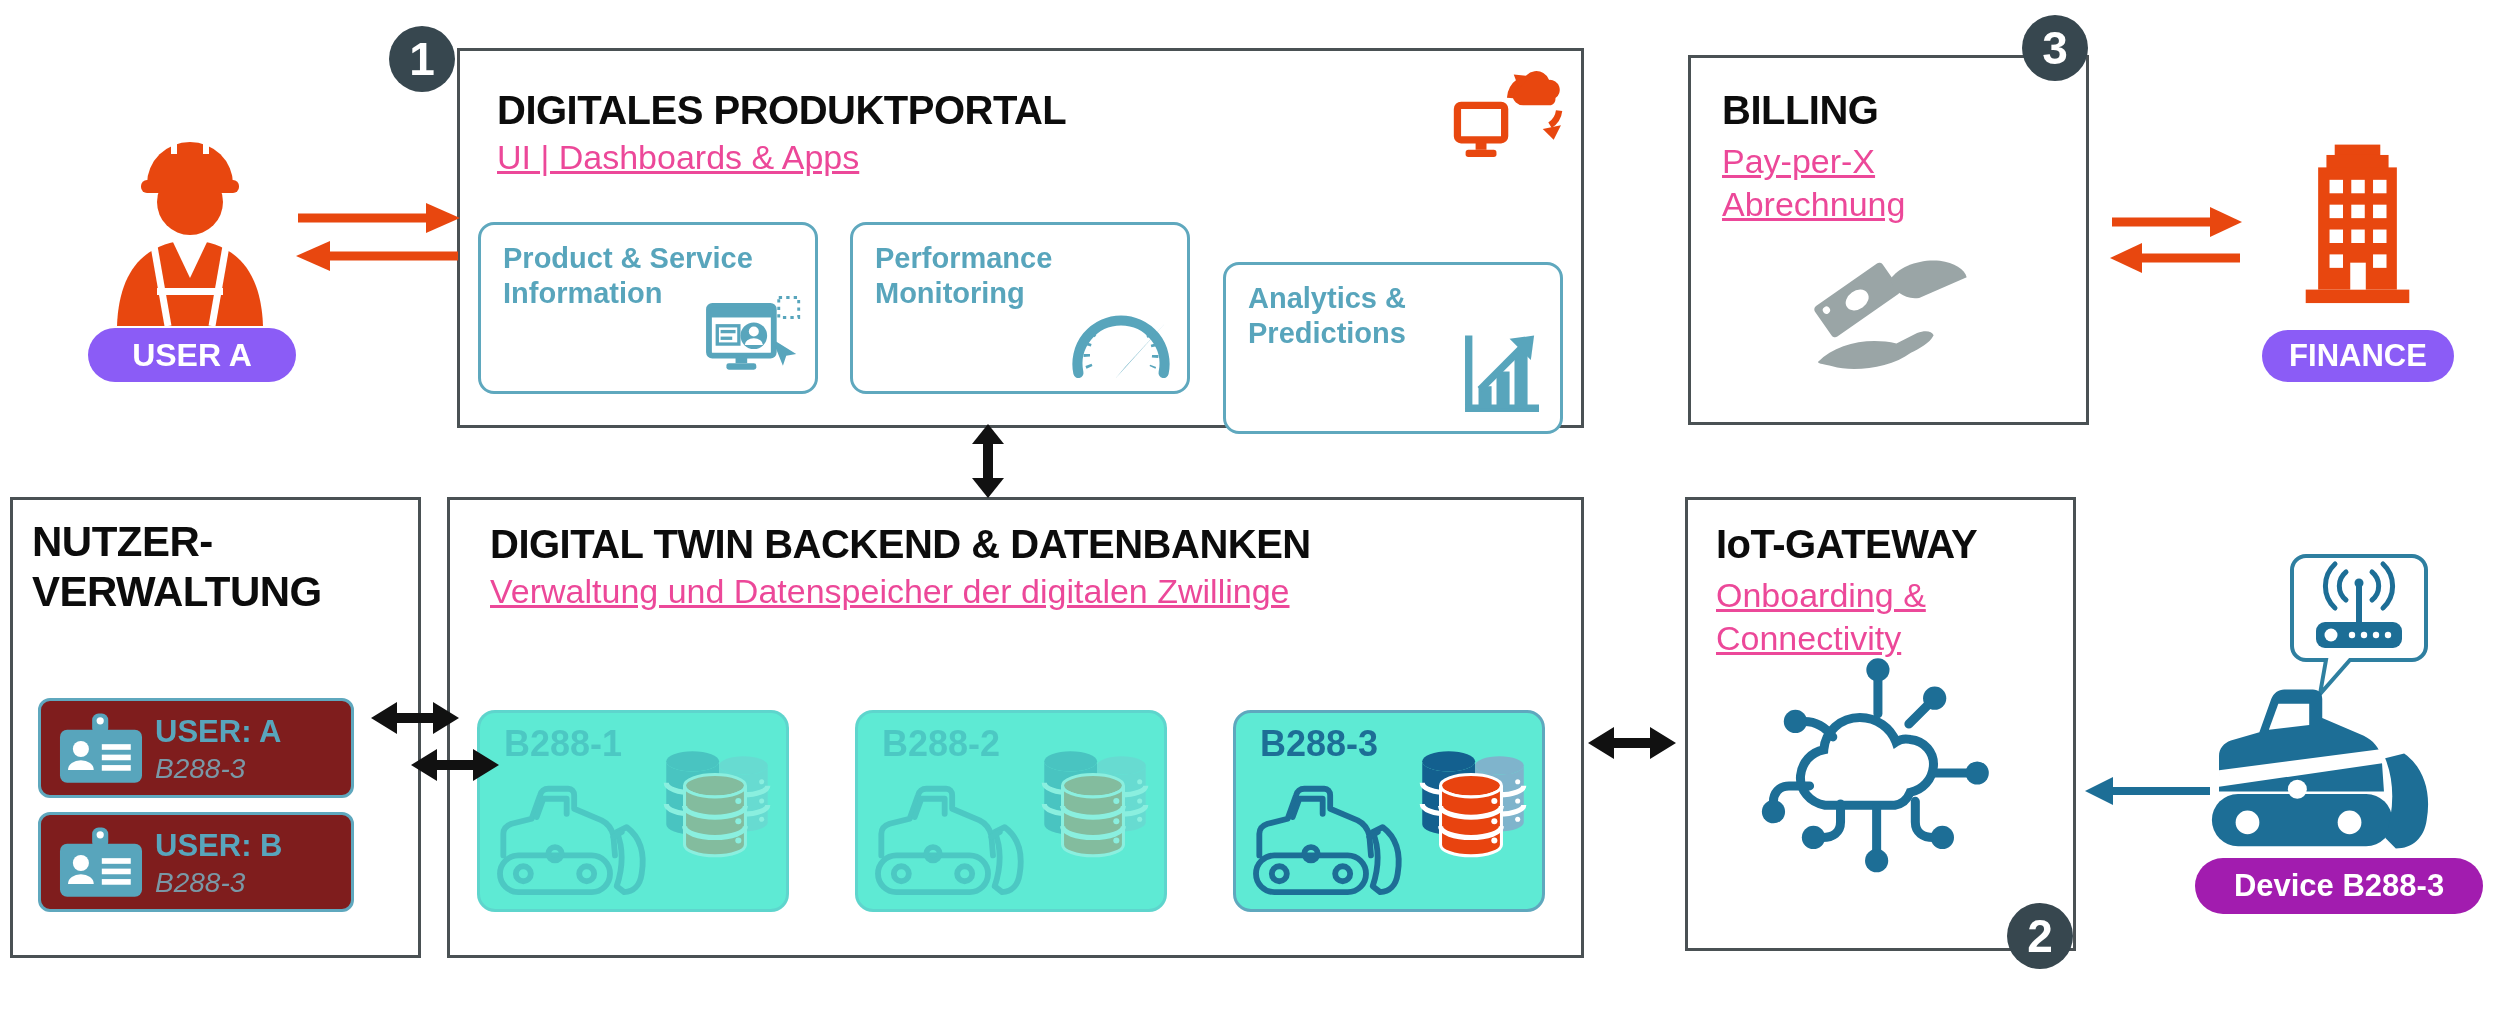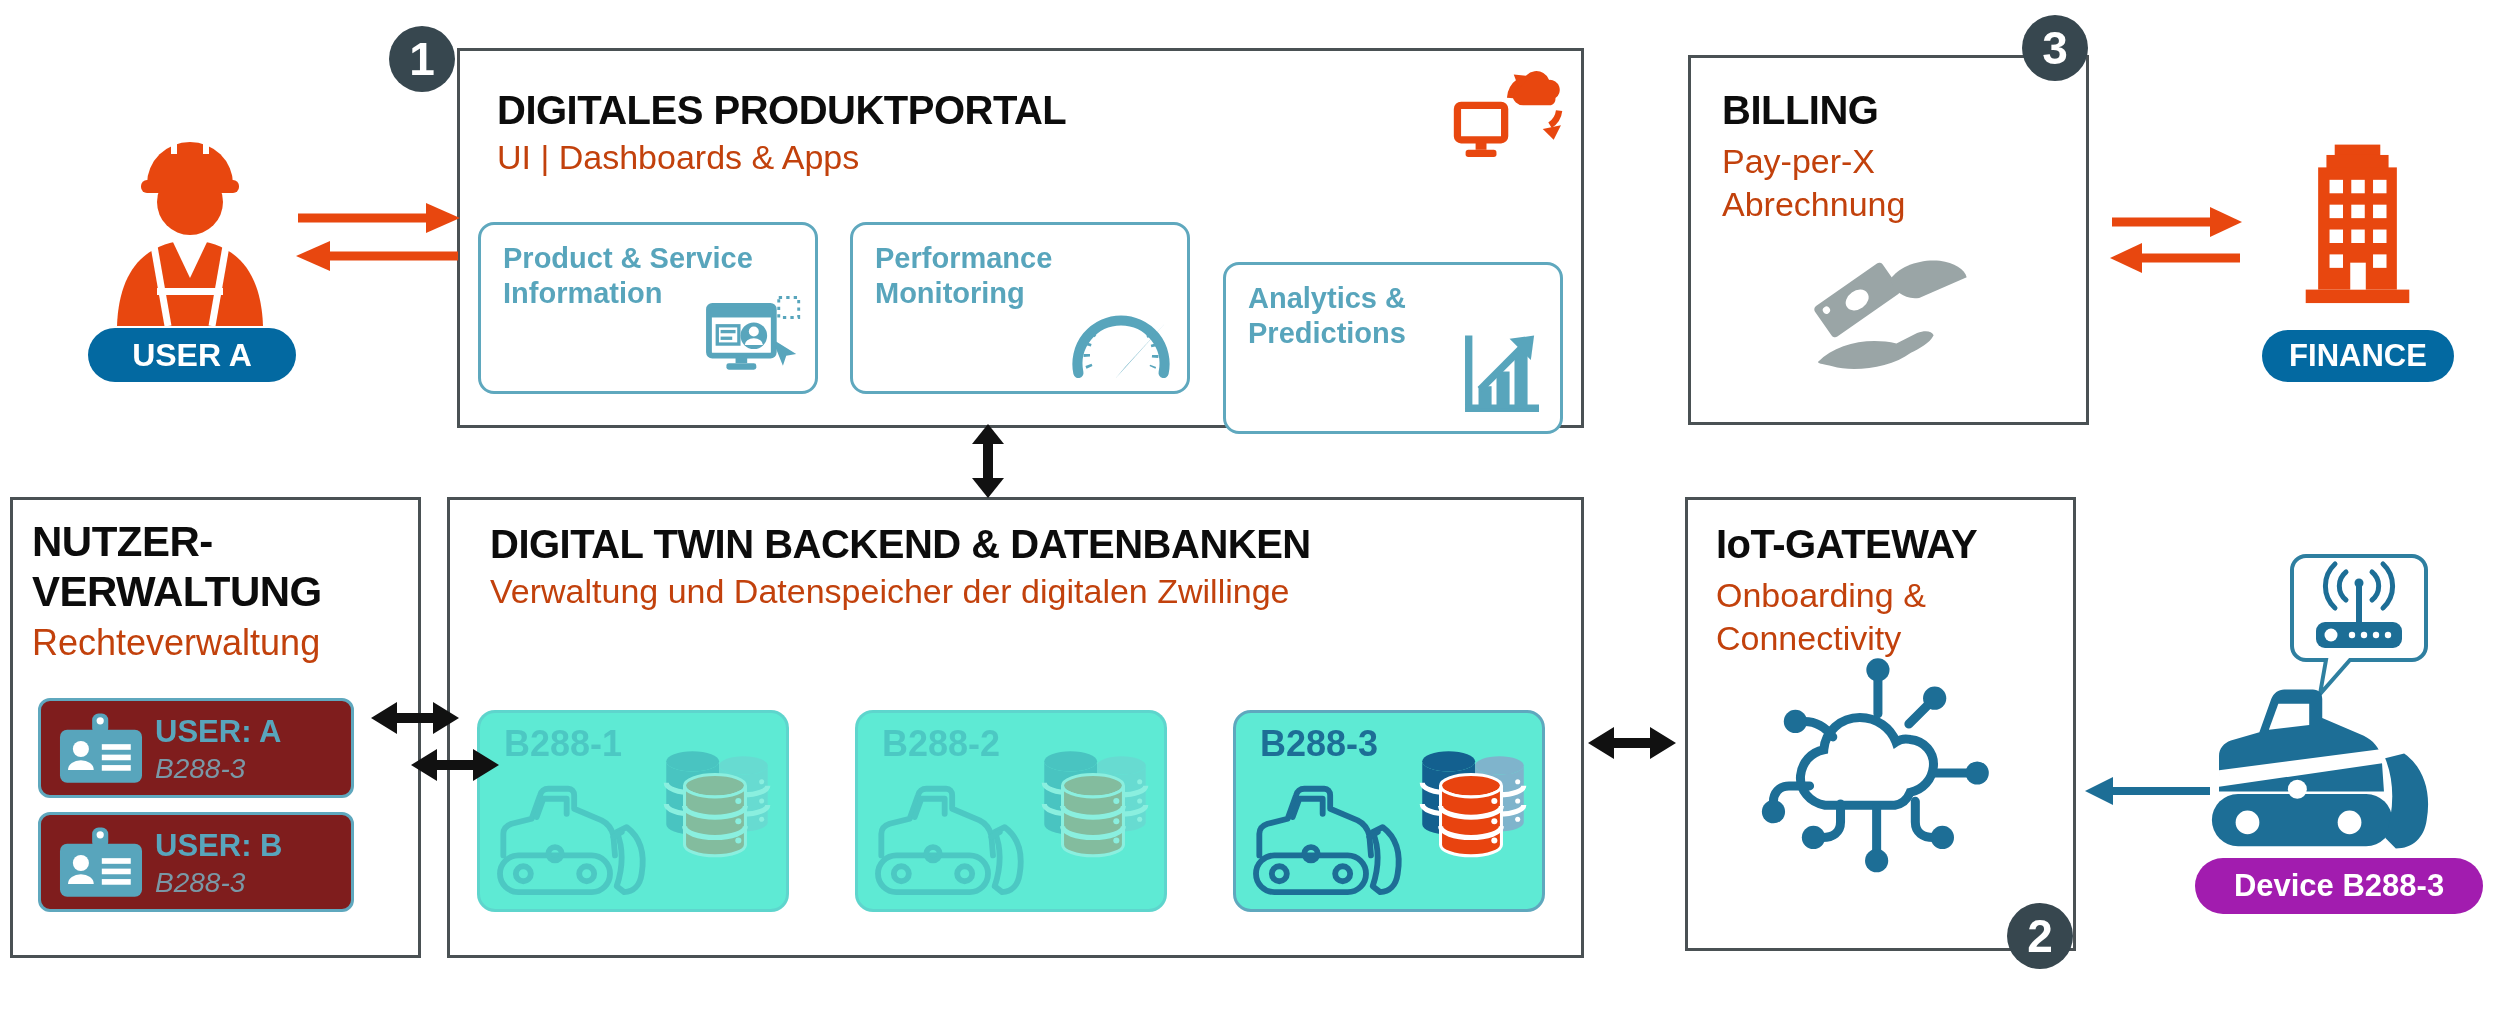--- a/index.html
+++ b/index.html
@@ -2,24 +2,24 @@
 <html><head>
 <meta charset="utf-8">
 <style>
   html,body{margin:0;padding:0;background:#ffffff;}
   #stage{position:relative;width:2500px;height:1014px;background:#ffffff;overflow:hidden;
          font-family:"Liberation Sans","DejaVu Sans",sans-serif;}
   .box{position:absolute;background:#fff;border:3px solid #4a5154;}
   .badge{position:absolute;width:66px;height:66px;border-radius:50%;background:#37474f;color:#fff;
          display:flex;align-items:center;justify-content:center;font-size:46px;font-weight:bold;z-index:6;}
   .title{position:absolute;font-weight:bold;color:#0c0c0c;font-size:40px;letter-spacing:-.5px;white-space:nowrap;}
-  .subtitle{position:absolute;color:#c2410c;font-size:34px;white-space:nowrap;}
+  .subtitle{position:absolute;color:#ec4899;font-size:34px;white-space:nowrap;text-decoration:underline;}
   .pill{position:absolute;border-radius:30px;color:#fff;font-weight:bold;
         display:flex;align-items:center;justify-content:center;white-space:nowrap;}
-  .pill.orange{background:#0369a1;}
+  .pill.orange{background:#8b5cf6;}
   .pill.blue{background:#a21caf;}
   .pcard{position:absolute;border:3.5px solid #5FA8BE;border-radius:16px;background:#fff;}
   .pcard .pcard-text{position:absolute;left:22px;top:16px;color:#58A5BC;font-weight:bold;font-size:29px;line-height:1.22;}
   .ucard{position:absolute;border:3px solid #5FA8BE;border-radius:12px;background:#7f1d1d;width:310px;height:94px;}
   .ucard .uname{position:absolute;left:114px;top:13px;color:#58A5BC;font-weight:bold;font-size:31px;}
   .ucard .utwin{position:absolute;left:114px;top:52px;color:#7A98A6;font-style:italic;font-size:28px;}
   .twin-card{position:absolute;width:306px;height:196px;border-radius:18px;background:#5eead4;border:3.5px solid #5FA8BE;}
   .twin-card.inactive{border-color:rgba(95,168,190,.32);}
   .twin-inner{position:absolute;inset:0;color:#1D6E96;}
   .twin-inner.faded{opacity:.27;}
@@ -173,21 +173,20 @@
 
   <svg class="arrow" style="left:968px;top:424px;" width="40" height="74" viewBox="0 0 40 74">
     <line x1="20" y1="16" x2="20" y2="58" stroke="#111" stroke-width="10"></line>
     <polygon points="4,20 20,0 36,20" fill="#111"></polygon>
     <polygon points="4,54 20,74 36,54" fill="#111"></polygon>
   </svg>
 
   <div class="box" style="left:10px;top:497px;width:405px;height:455px;"></div>
   <div class="title" style="left:32px;top:518px;font-size:42px;">NUTZER-</div>
   <div class="title" style="left:32px;top:568px;font-size:42px;">VERWALTUNG</div>
-  <div class="subtitle" style="left:32px;top:622px;font-size:36px;">Rechteverwaltung</div>
 
   <div class="ucard" style="left:38px;top:698px;">
     <svg style="position:absolute;left:14px;top:11px;" width="92" height="74" viewBox="0 0 110 92">
       <rect x="44" y="2" width="20" height="26" rx="8" fill="#58A5BC"></rect>
       <circle cx="54" cy="11" r="4.5" fill="#fff"></circle>
       <rect x="4" y="22" width="102" height="66" rx="9" fill="#58A5BC"></rect>
       <circle cx="30" cy="46" r="10" fill="#fff"></circle>
       <path d="M14,72 a16,12 0 0 1 32,0 z" fill="#fff"></path>
       <rect x="56" y="40" width="36" height="7" fill="#fff"></rect>
       <rect x="56" y="53" width="36" height="7" fill="#fff"></rect>

